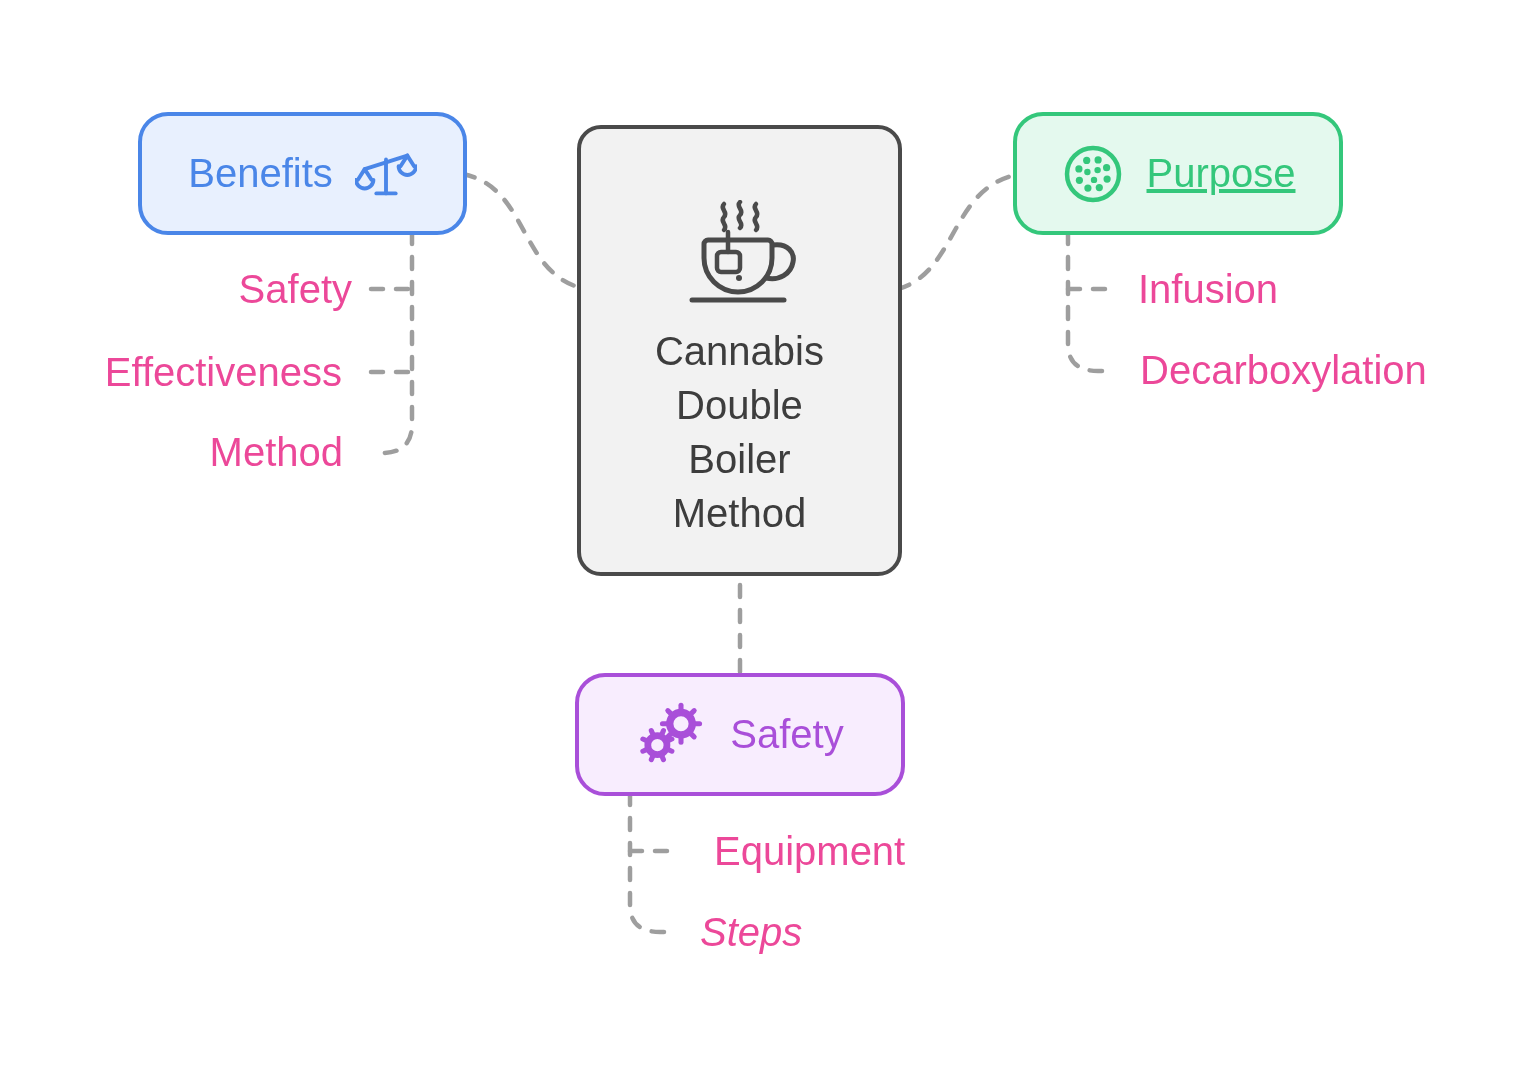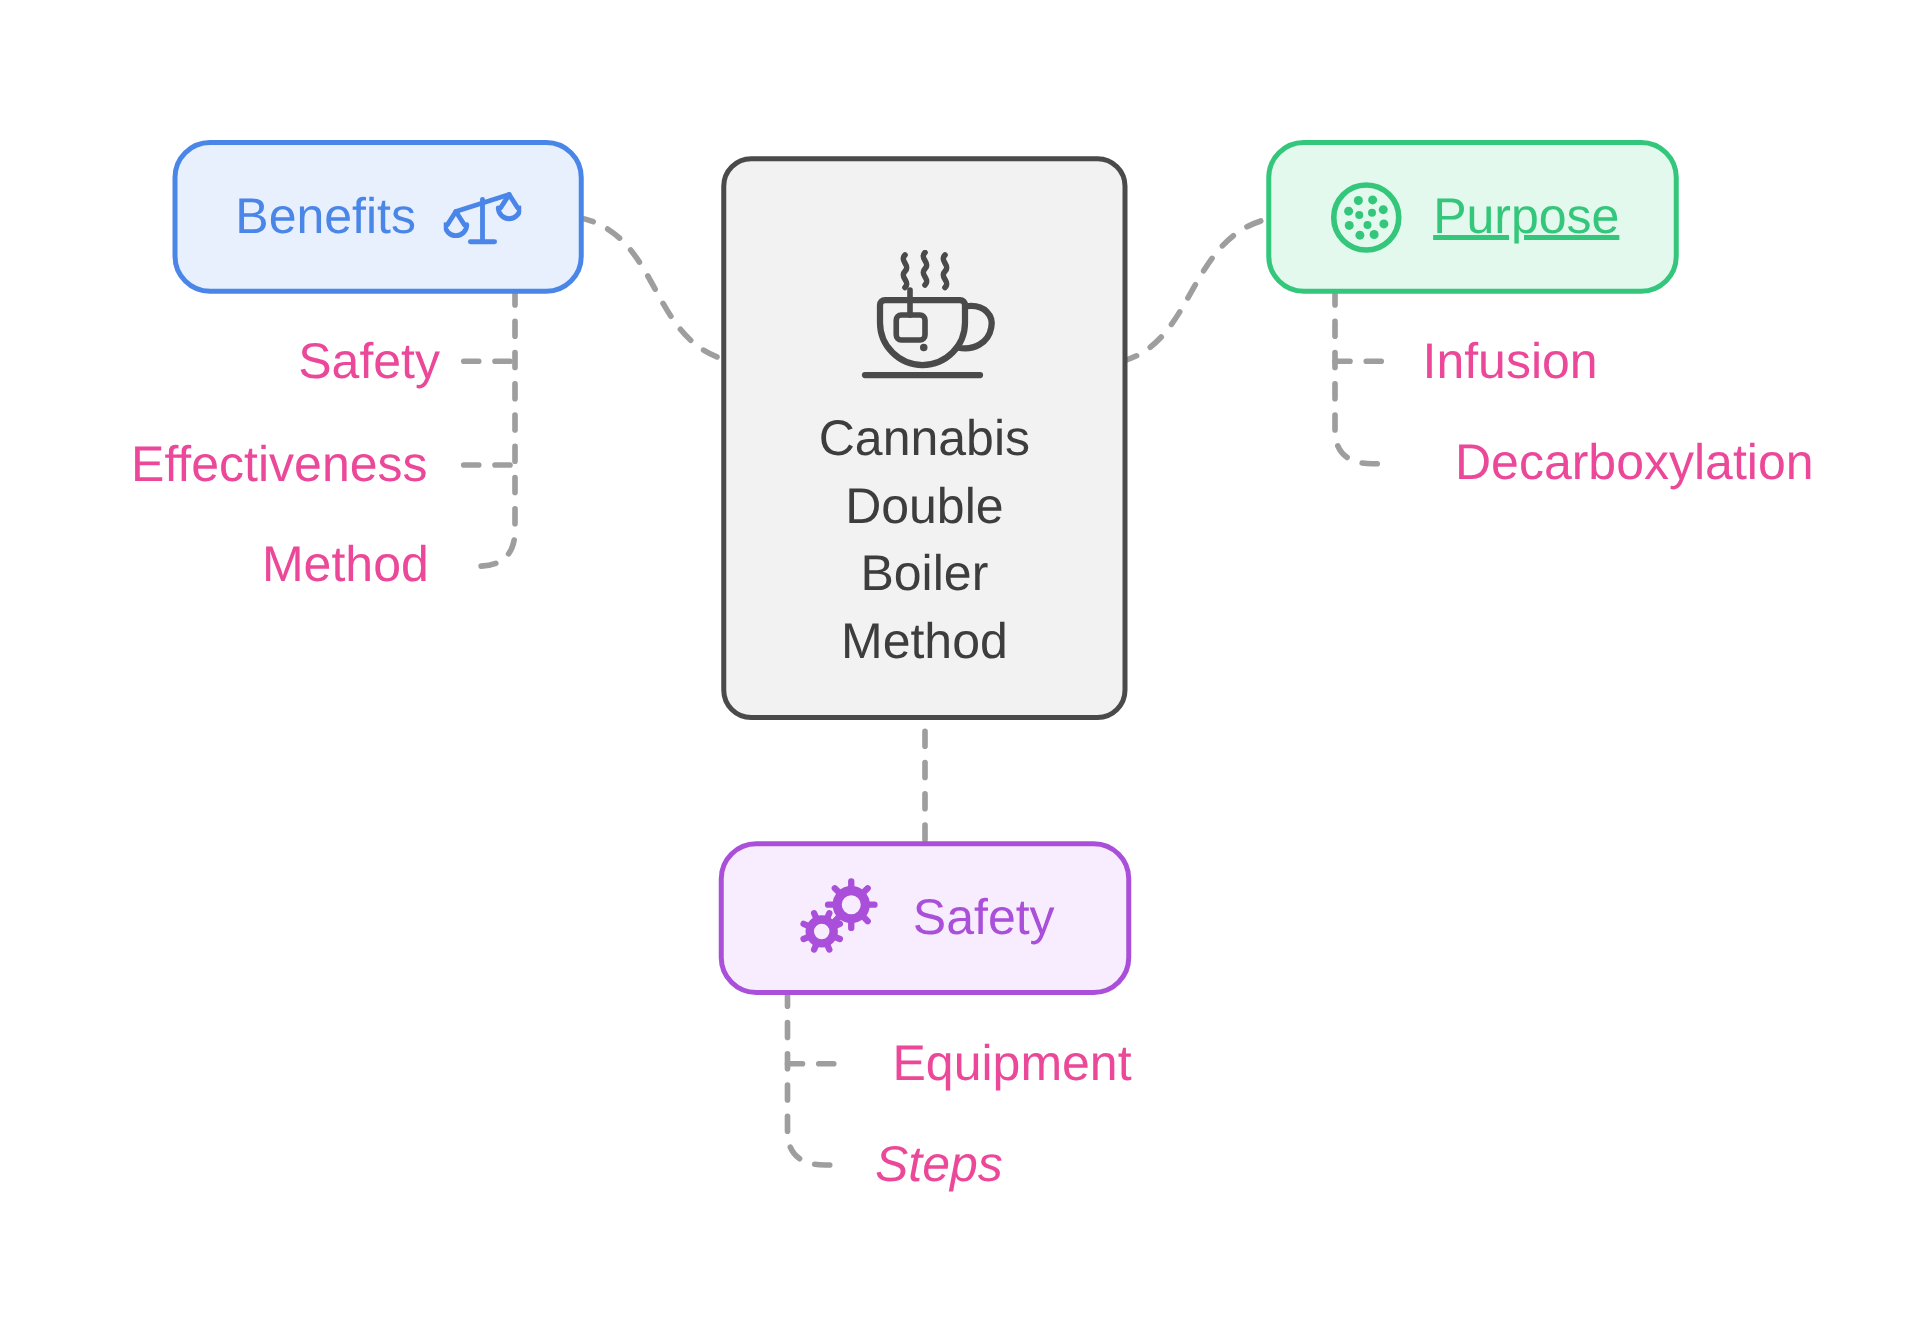--- a/index.html
+++ b/index.html
@@ -19,21 +19,21 @@
     border-color:#4a4a4a;background:#f2f2f2;flex-direction:column;
     justify-content:center;padding-top:38px;
   }
   .central-title{margin-top:12px;text-align:center;color:#3d3d3d;font-size:40px;line-height:54px;}
   .sub{position:absolute;font-size:40px;line-height:42px;color:#ec4899;white-space:nowrap;}
   .sub-right{text-align:right;}
   .safety{right:1184px;top:268px;}
   .effectiveness{right:1194px;top:351px;}
   .quality{right:1193px;top:431px;}
   .infusion{left:1138px;top:268px;}
-  .decarboxylation{left:1140px;top:349px;margin-left:24px;}
+  .decarboxylation{left:1140px;top:349px;}
   .equipment{left:714px;top:830px;}
   .steps{left:700px;top:911px;font-style:italic;}
   .icon{flex:0 0 auto;display:block;}
 </style>
 </head>
 <body>
 
 <div class="canvas">
 
   <svg class="connectors" width="1536" height="1071" viewBox="0 0 1536 1071">

